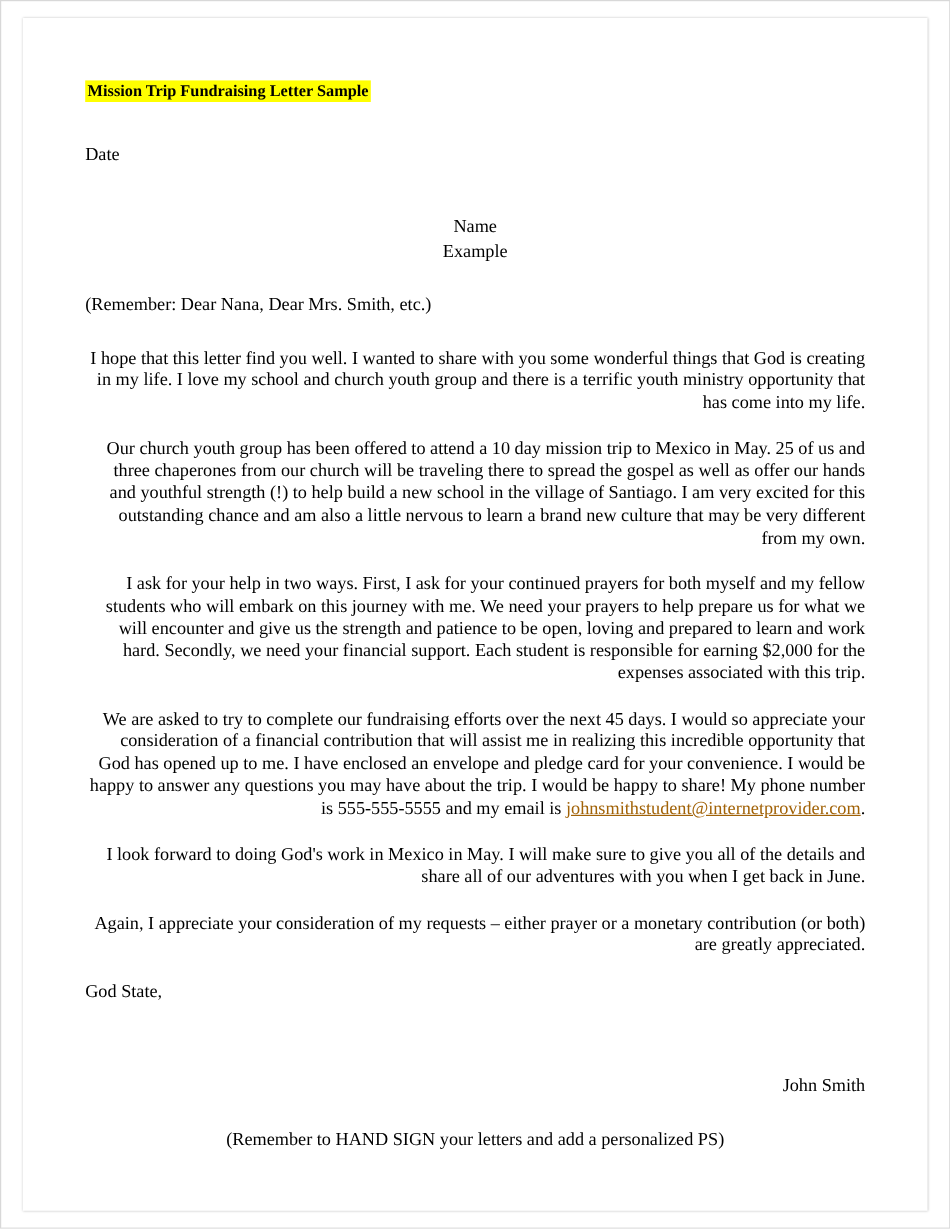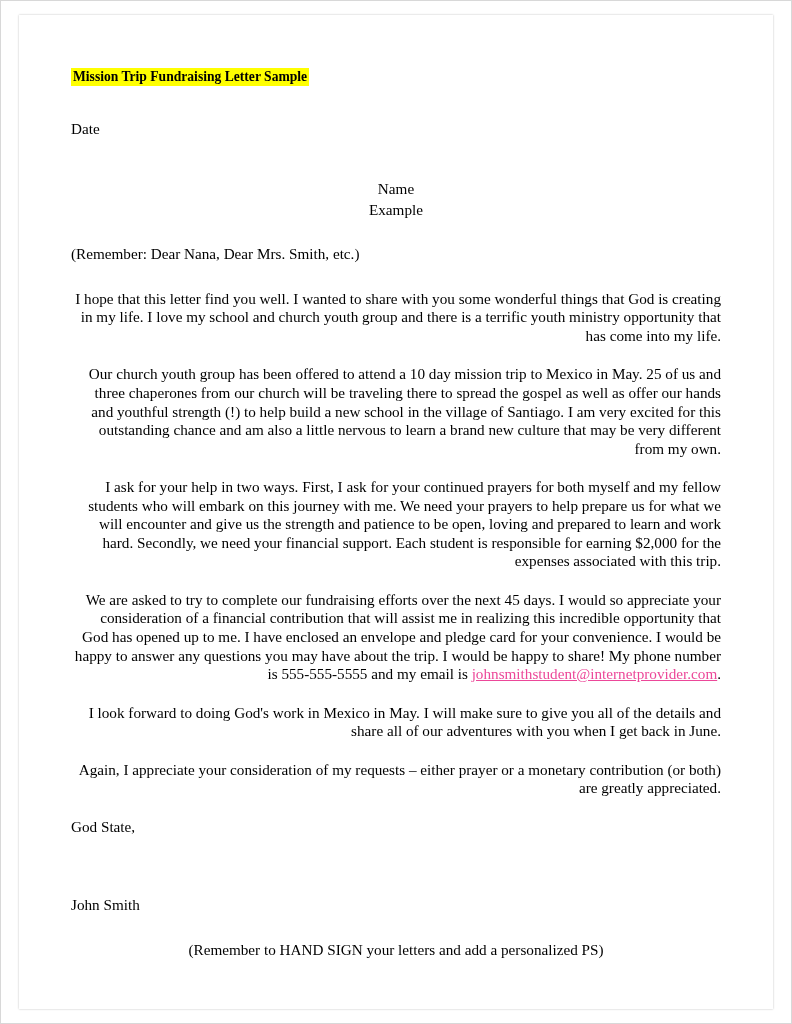--- a/index.html
+++ b/index.html
@@ -64,28 +64,29 @@
     margin: 0 0 26px 0;
   }
   .salutation div {
     margin: 0 0 2px 0;
   }
   p.body-par {
     margin: 0 0 20px 0;
     text-align: right;
   }
   .email-link {
-    color: #ec4899;
+    color: #a16207;
     text-decoration: underline;
   }
   .closing {
     margin: 0 0 60px 0;
   }
   .signature {
     margin: 0 0 26px 0;
+    text-align: right;
   }
   .ps-note {
     margin: 0;
     text-align: center;
   }
 </style>
 </head>
 <body>
 
 <div class="page">

